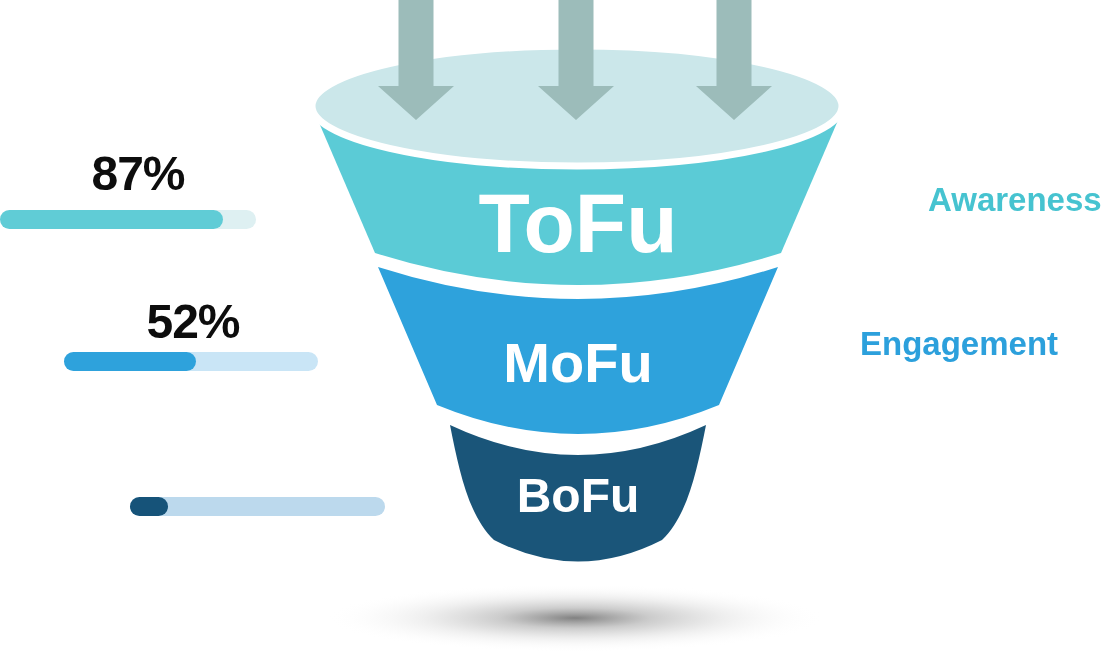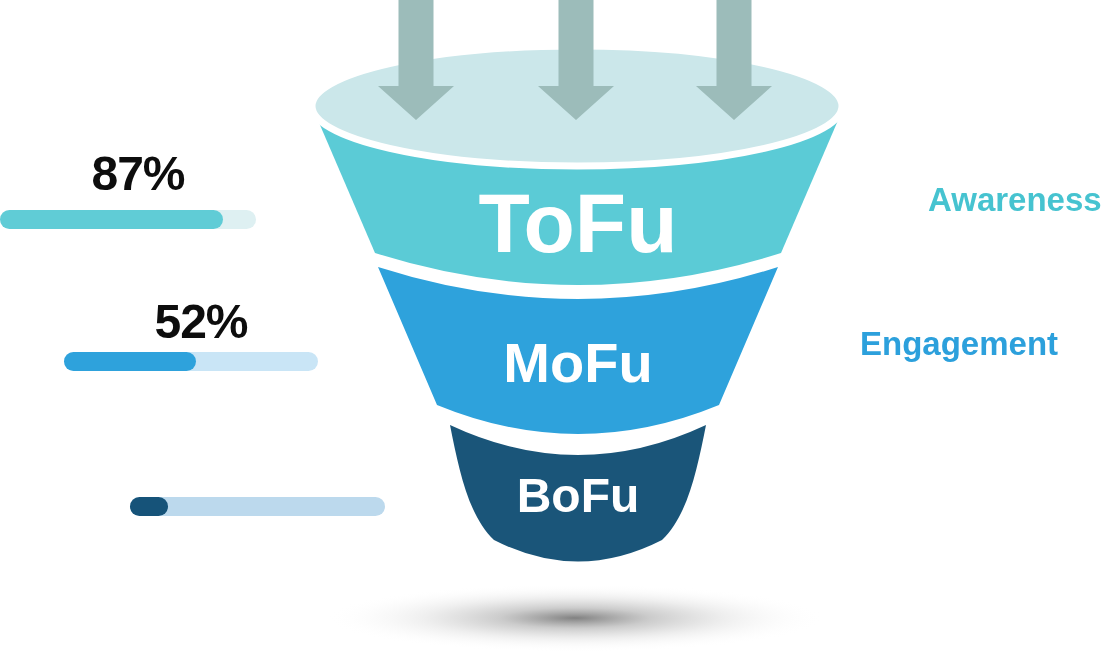--- a/index.html
+++ b/index.html
@@ -26,21 +26,21 @@
     position:absolute;
     width:140px;
     text-align:center;
     font-size:48px;
     font-weight:bold;
     color:#0d0d0d;
     line-height:1;
     letter-spacing:-1px;
   }
   .pct-1{left:68px;top:150px;}
-  .pct-2{left:131px;top:298px;}
+  .pct-2{left:123px;top:298px;}
   .pct-3{left:200px;top:437px;}
 
   .bar-track{
     position:absolute;
     height:19px;
     border-radius:10px;
   }
   .bar-fill{
     height:100%;
     border-radius:10px;

